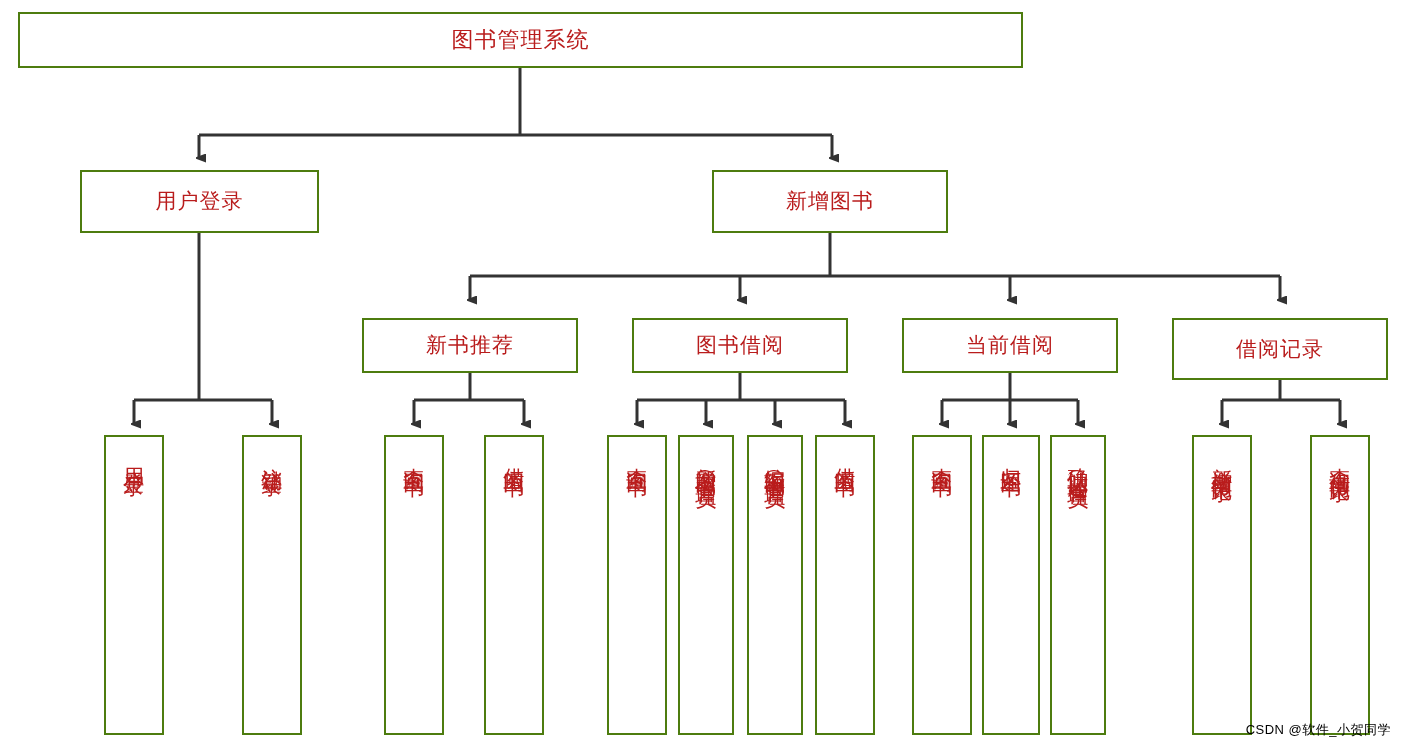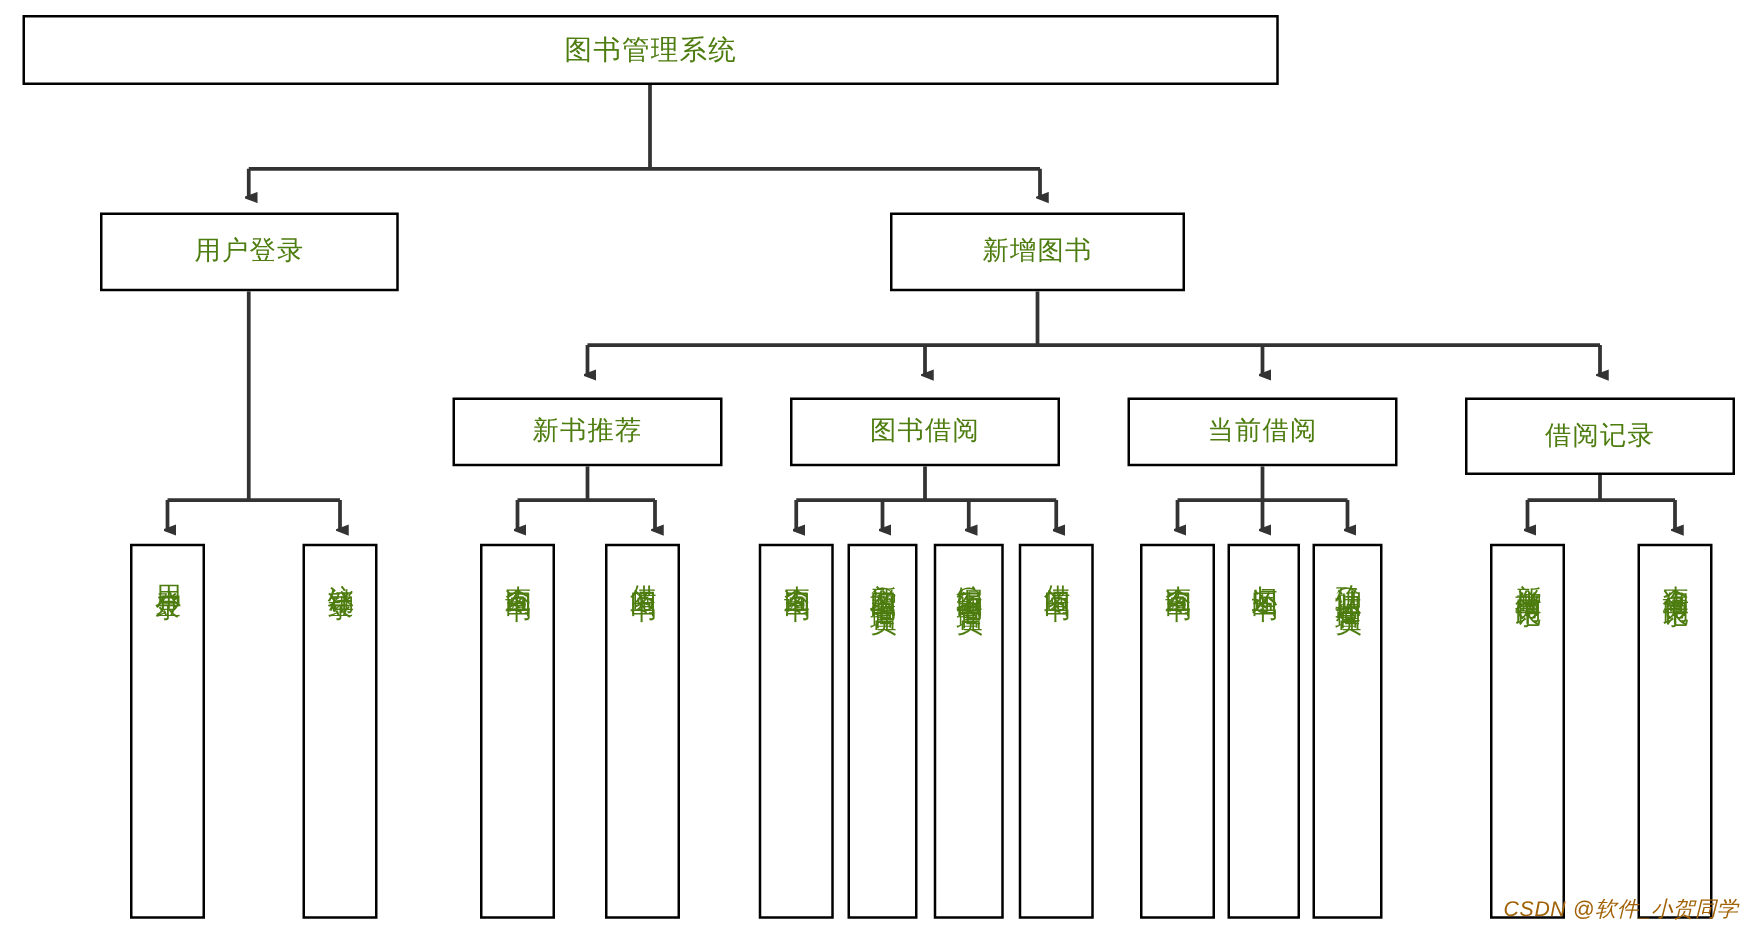--- a/index.html
+++ b/index.html
@@ -21,26 +21,26 @@
     position: absolute;
     left: 0;
     top: 0;
     width: 1405px;
     height: 747px;
     pointer-events: none;
   }
   .node {
     position: absolute;
     box-sizing: border-box;
-    border: 2px solid #000000;
+    border: 2px solid #4d7c0f;
     background: #ffffff;
     display: flex;
     align-items: center;
     justify-content: center;
-    color: #4d7c0f;
+    color: #b91c1c;
   }
   .node .label {
     display: block;
     text-align: center;
     line-height: 1.18;
     letter-spacing: 1px;
   }
   .node.root .label { font-size: 22px; }
   .node.lvl1 .label { font-size: 21px; }
   .node.lvl2 .label { font-size: 21px; }
@@ -57,26 +57,25 @@
     line-height: 1.3;
     letter-spacing: 3px;
     white-space: nowrap;
   }
   .node.leaf.tall .label { padding-top: 0; }
 
   #watermark {
     position: absolute;
     right: 14px;
     bottom: 8px;
-    font-size: 17px;
-    color: #a16207;
+    font-size: 13px;
+    color: #000000;
     letter-spacing: 0.5px;
     white-space: nowrap;
     user-select: none;
-    font-style: italic;
   }
 </style>
 </head>
 <body>
 
 <div id="canvas">
 
   <svg id="edges" viewBox="0 0 1405 747">
     <defs>
       <marker id="arrow" markerWidth="10" markerHeight="10" refX="4.5" refY="7" orient="auto" markerUnits="userSpaceOnUse">

